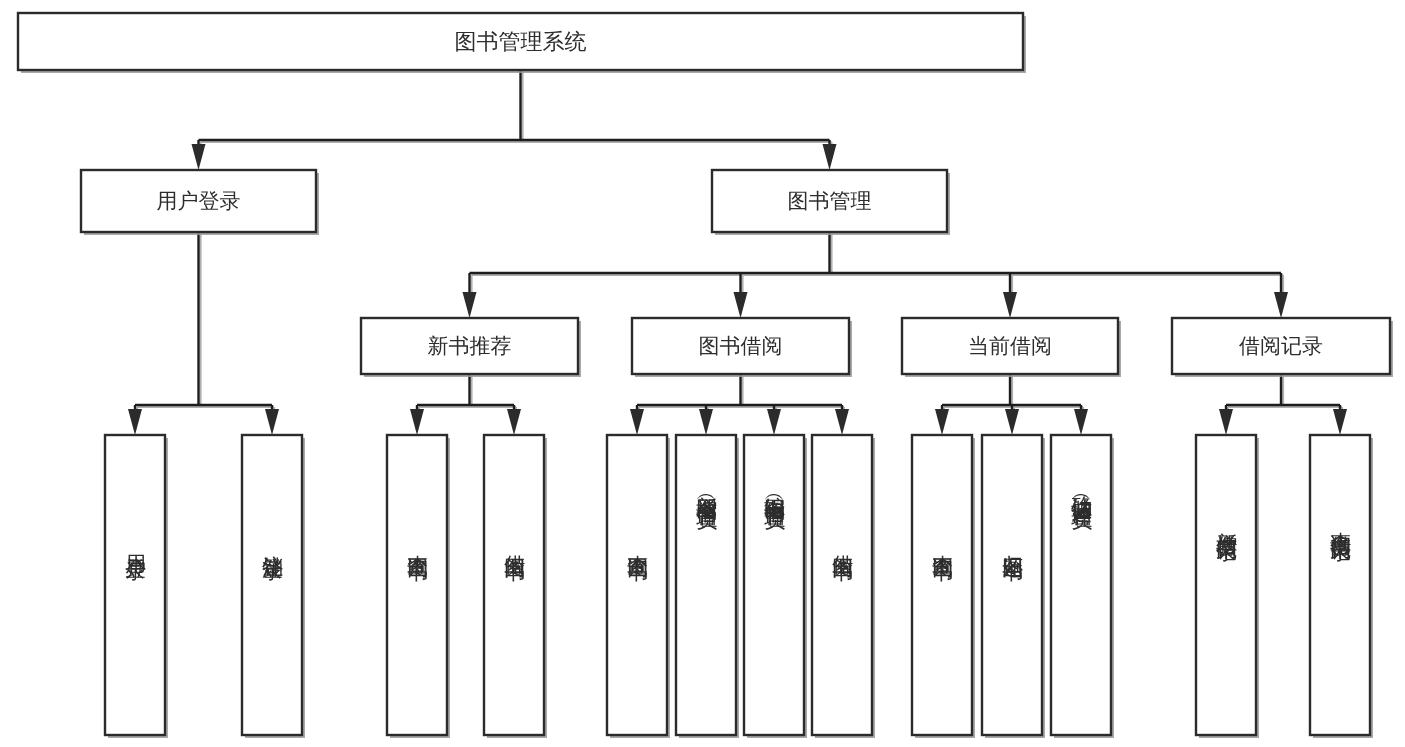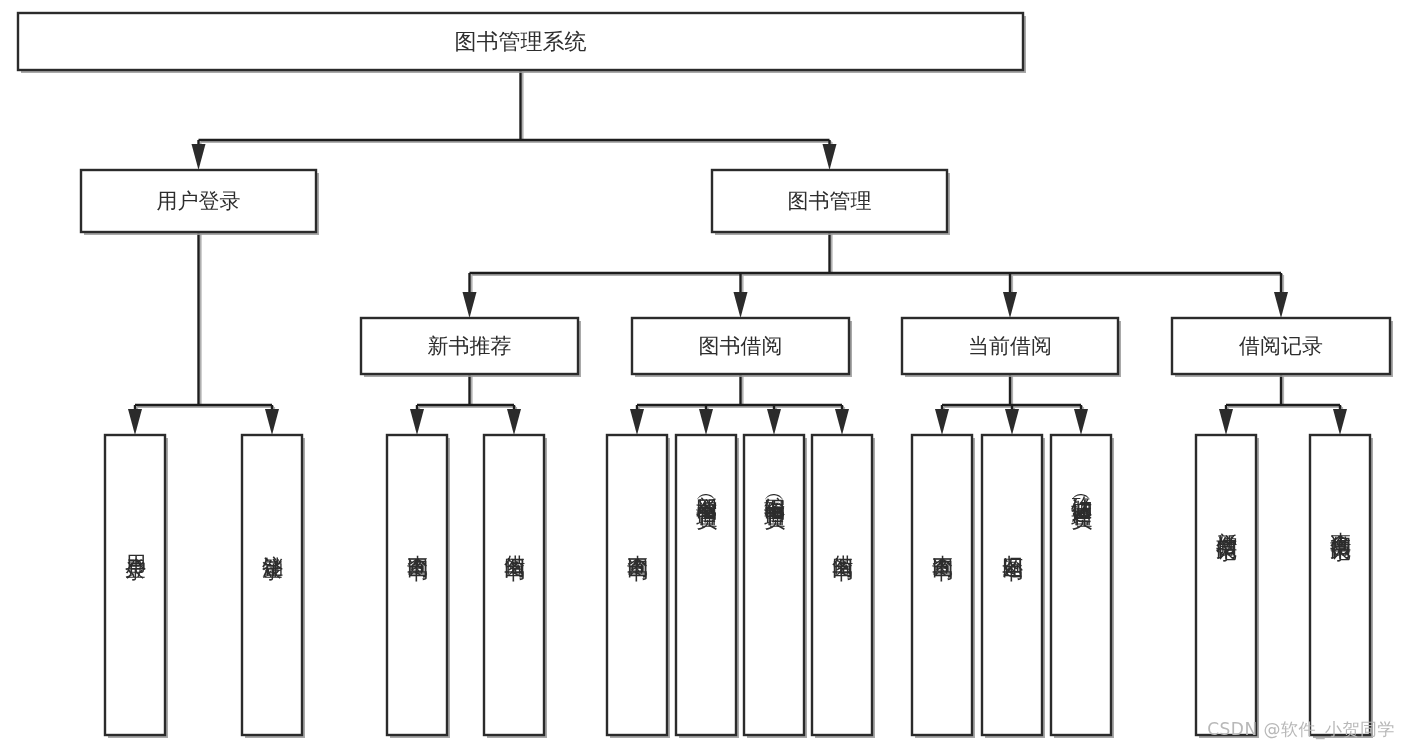--- a/index.html
+++ b/index.html
@@ -273,15 +273,14 @@
         <div class="vert-label">确认归还（管理员）</div>
       </div>
       <div class="vert-label-wrap" style="left: 1196px; top: 435px; width: 60px; height: 300px; padding-top: 79.5px; box-sizing: border-box;">
         <div class="vert-label">新增借阅记录</div>
       </div>
       <div class="vert-label-wrap" style="left: 1310px; top: 435px; width: 60px; height: 300px; padding-top: 79.5px; box-sizing: border-box;">
         <div class="vert-label">查询借阅记录</div>
       </div>
     </div>
 
-  <div class="watermark">CSDN @软件_小贺同学</div>
 
 </div>
 
 </body></html>

